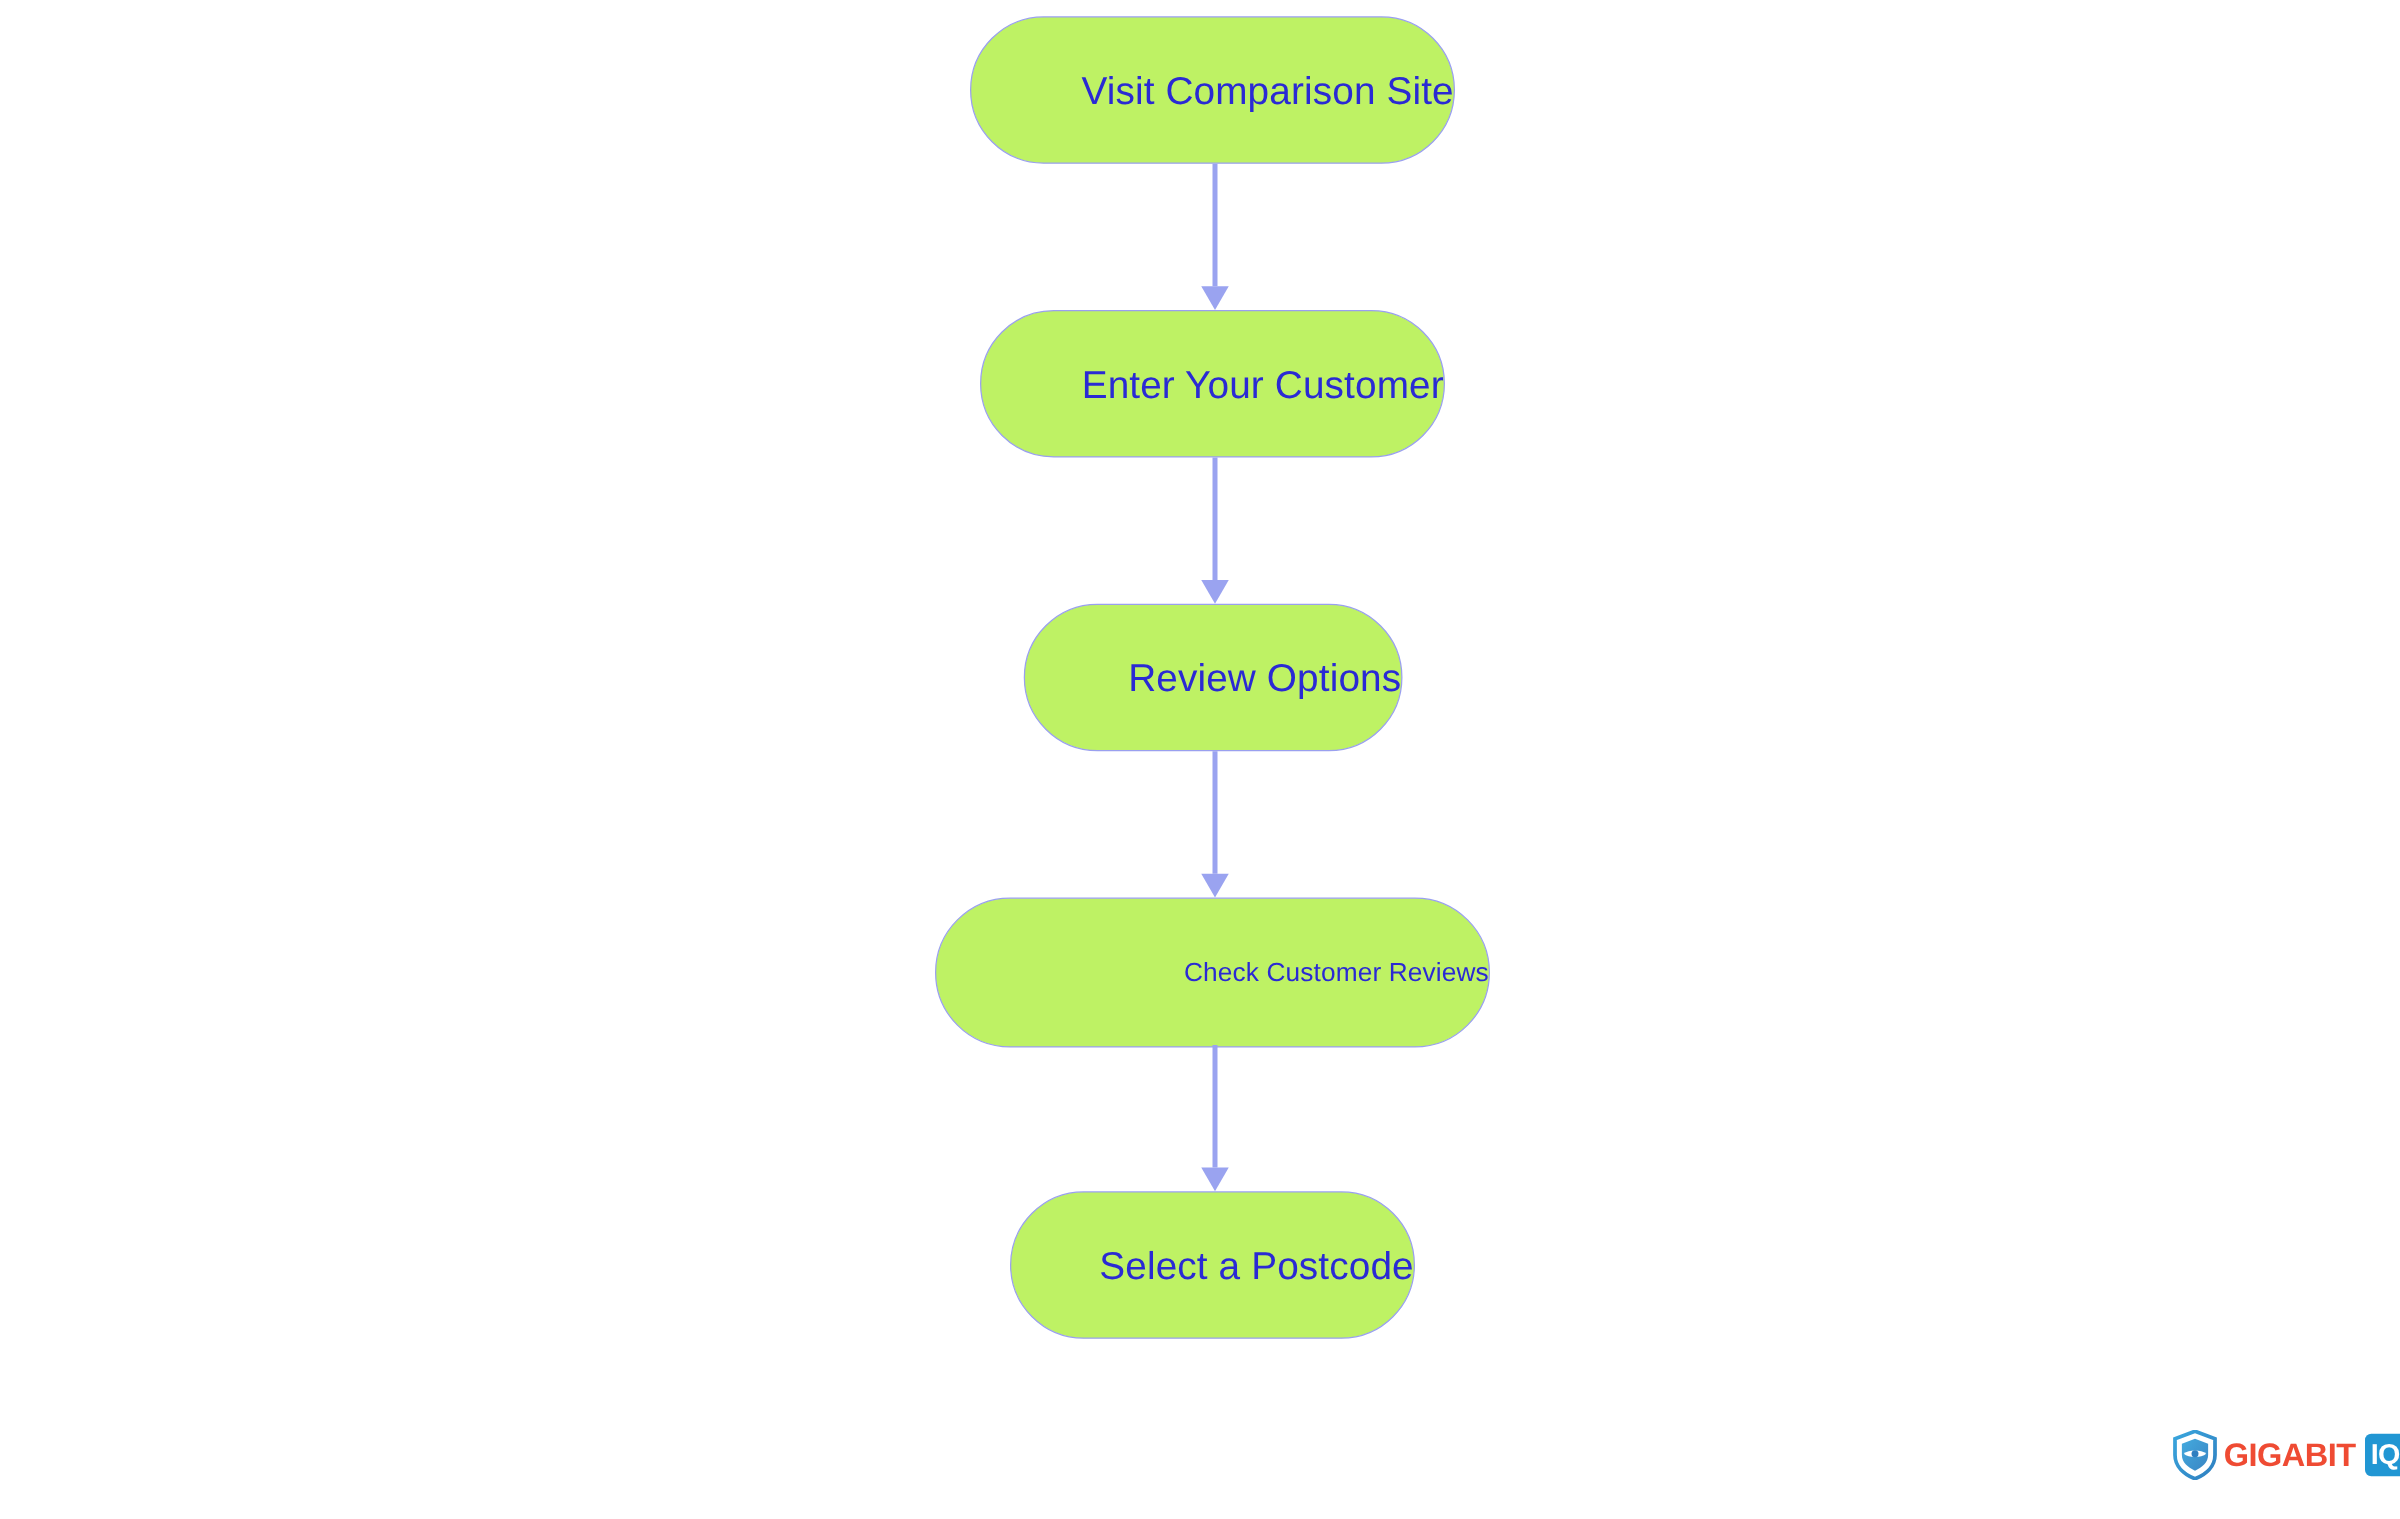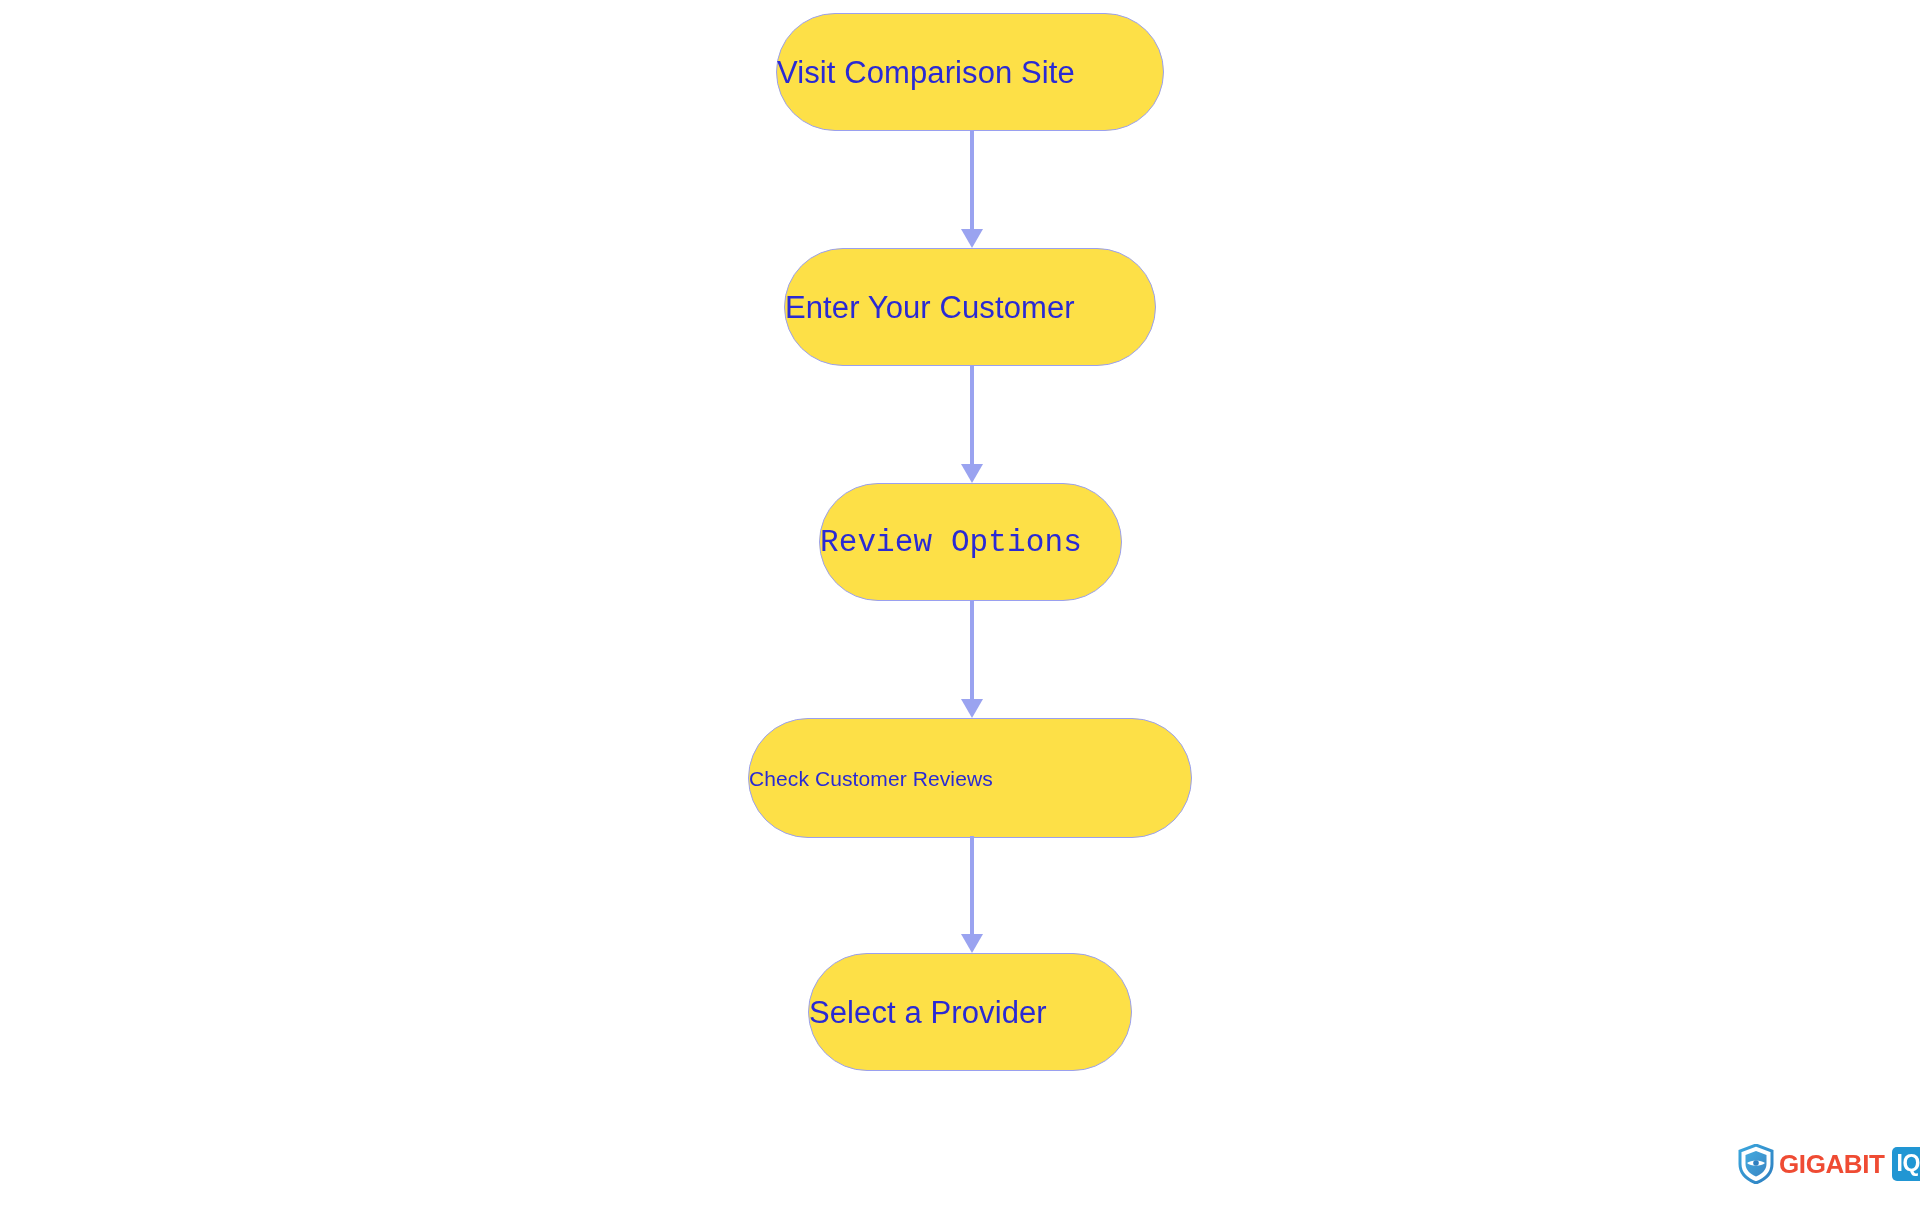--- a/index.html
+++ b/index.html
@@ -20,42 +20,42 @@
     left: 0;
     top: 0;
     width: 1920px;
     height: 1215px;
   }
 
   
   .flow-node {
     position: absolute;
     box-sizing: border-box;
-    background: #fde047;
+    background: #bef264;
     border: 1.6px solid #9aa0ef;
     border-radius: 60px;
     display: flex;
     align-items: center;
-    justify-content: flex-start;
+    justify-content: flex-end;
     color: #2a2ad4;
     font-family: "Liberation Sans", sans-serif;
     font-weight: 400;
     letter-spacing: 0.1px;
     white-space: nowrap;
   }
 
   .flow-node-label {
     display: block;
     line-height: 1;
   }
 
   
   .node-0 { left: 776px;  top: 13px;   width: 388px; height: 118px; font-size: 31px; }
   .node-1 { left: 784px;  top: 248px;  width: 372px; height: 118px; font-size: 31px; }
-  .node-2 { left: 819px;  top: 483px;  width: 303px; height: 118px; font-size: 31px; font-family: Liberation Mono, monospace; }
+  .node-2 { left: 819px;  top: 483px;  width: 303px; height: 118px; font-size: 31px; }
   .node-3 { left: 748px;  top: 718px;  width: 444px; height: 120px; font-size: 21px; }
   .node-4 { left: 808px;  top: 953px;  width: 324px; height: 118px; font-size: 31px; }
 
   
   .connector {
     position: absolute;
     left: 966px;
     width: 12px;
   }
   .connector-line {
@@ -154,21 +154,21 @@
   <div class="flow-node node-3">
     <span class="flow-node-label">Check Customer Reviews</span>
   </div>
 
   <div class="connector conn-3">
     <div class="connector-line"></div>
     <div class="connector-head"></div>
   </div>
 
   <div class="flow-node node-4">
-    <span class="flow-node-label">Select a Provider</span>
+    <span class="flow-node-label">Select a Postcode</span>
   </div>
 
 </div>
 
 <div id="brand-logo">
   <svg class="shield-icon" viewBox="0 0 36 40">
     <defs>
       <linearGradient id="shieldGrad" x1="0" y1="0" x2="1" y2="1">
         <stop offset="0%" stop-color="#3aa6dd"></stop>
         <stop offset="100%" stop-color="#2f7fc0"></stop>

